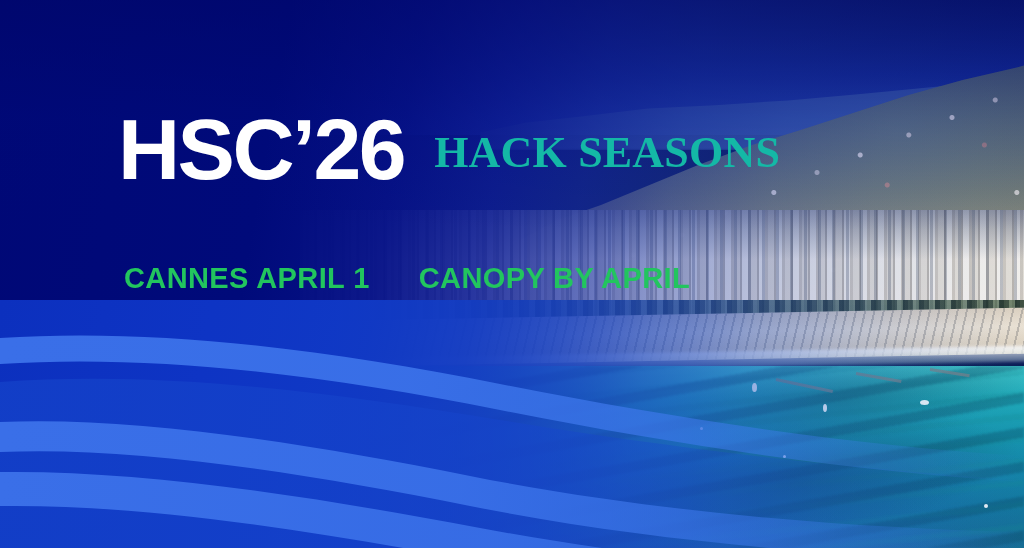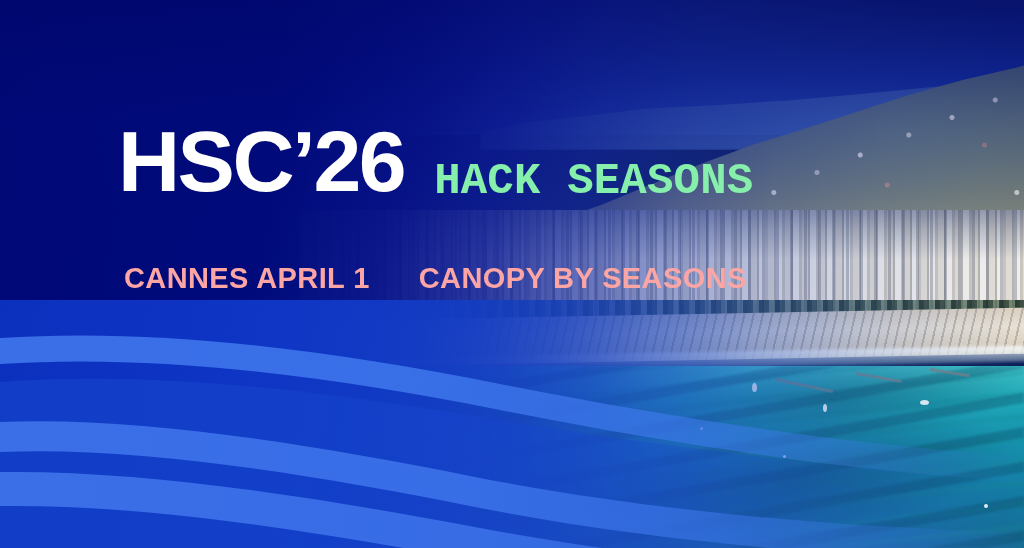--- a/index.html
+++ b/index.html
@@ -264,54 +264,53 @@
   .content {
     position: absolute;
     left: 0; top: 0; right: 0; bottom: 0;
   }
 
   .title-row {
     position: absolute;
     left: 118px;
     top: 108px;
     display: flex;
-    align-items: flex-end;
-    margin-top: 12px;
+    align-items: center;
   }
 
   .logo-mark {
     color: #ffffff;
     font-size: 86px;
     line-height: .96;
     font-weight: 700;
     letter-spacing: -2.5px;
     white-space: nowrap;
     font-family: "Liberation Sans", sans-serif;
   }
 
   .logo-words {
     margin-left: 30px;
     margin-top: 9px;
-    color: #86efac;
+    color: #14b8a6;
     font-size: 44px;
     line-height: .97;
     font-weight: 700;
     letter-spacing: .2px;
     white-space: nowrap;
-    font-family: Liberation Mono, monospace;
+    font-family: Liberation Serif, serif;
   }
   .logo-words span { display: block; }
 
   .meta-row {
     position: absolute;
     left: 124px;
     top: 262px;
     display: flex;
     align-items: baseline;
-    color: #fca5a5;
+    color: #22c55e;
     font-size: 29px;
     font-weight: 700;
     letter-spacing: .4px;
     white-space: nowrap;
     font-family: "Liberation Sans", sans-serif;
   }
   .meta-gap { width: 49px; }
 </style>
 </head>
 <body>
@@ -403,17 +402,17 @@
     <div class="title-row">
       <div class="logo-mark">HSC’26</div>
       <div class="logo-words">
         <span>HACK SEASONS</span>
       </div>
     </div>
 
     <div class="meta-row">
       <div>CANNES APRIL 1</div>
       <div class="meta-gap"></div>
-      <div>CANOPY BY SEASONS</div>
+      <div>CANOPY BY APRIL</div>
     </div>
 
   </div>
 </div>
 
 </body></html>

